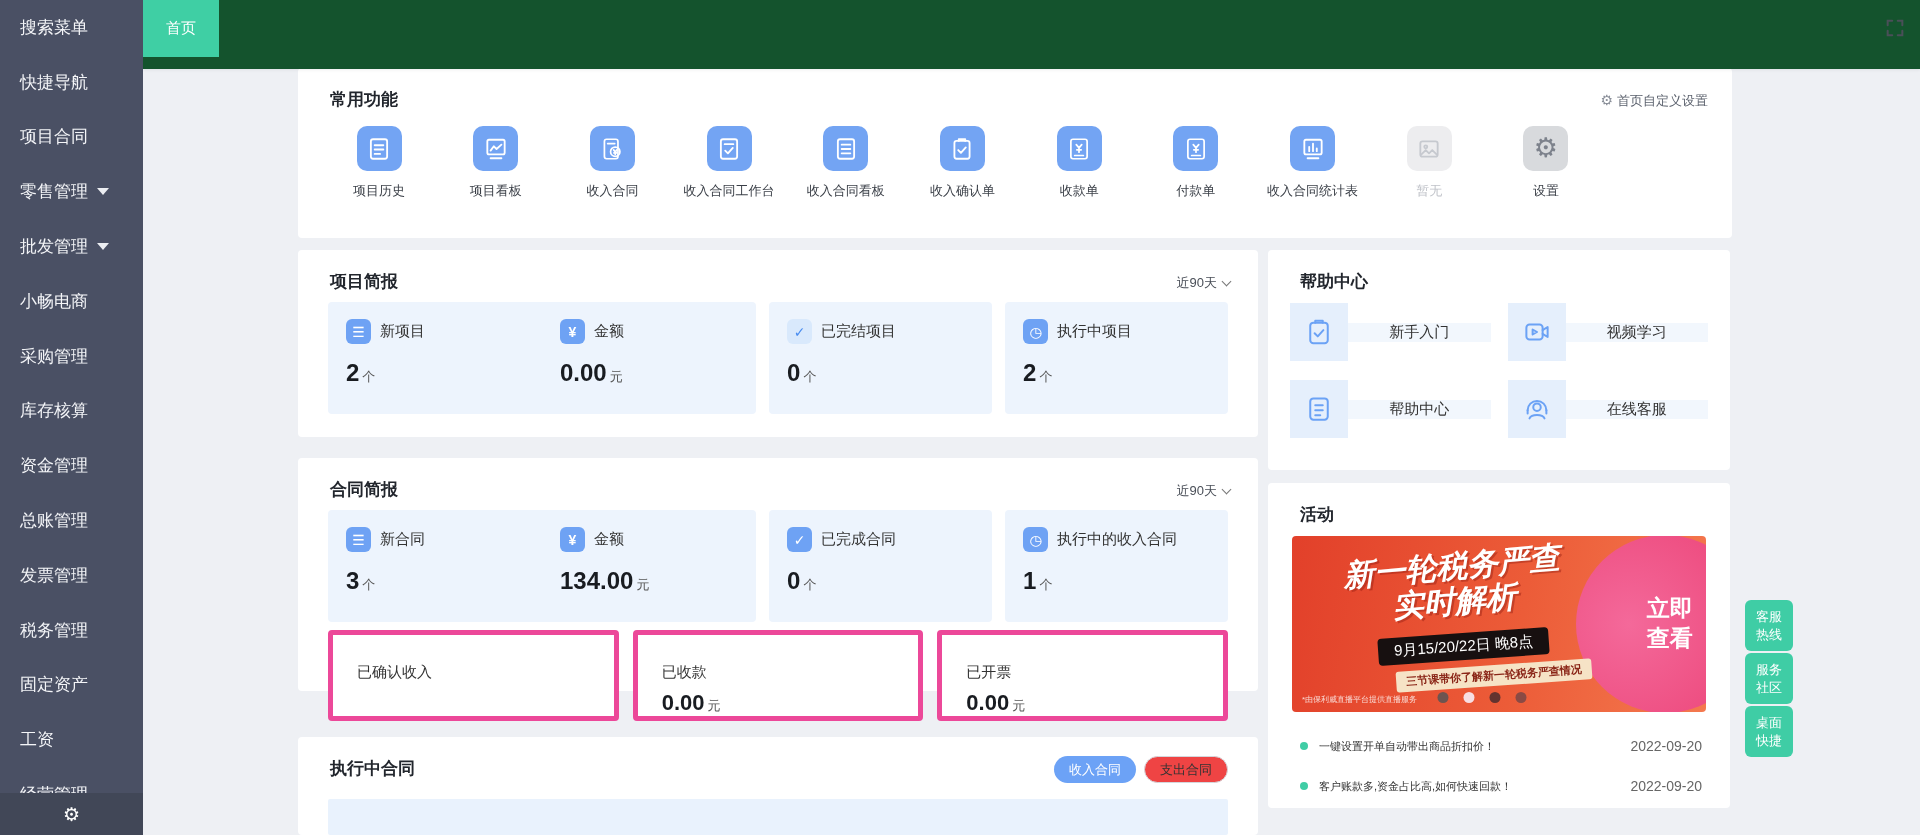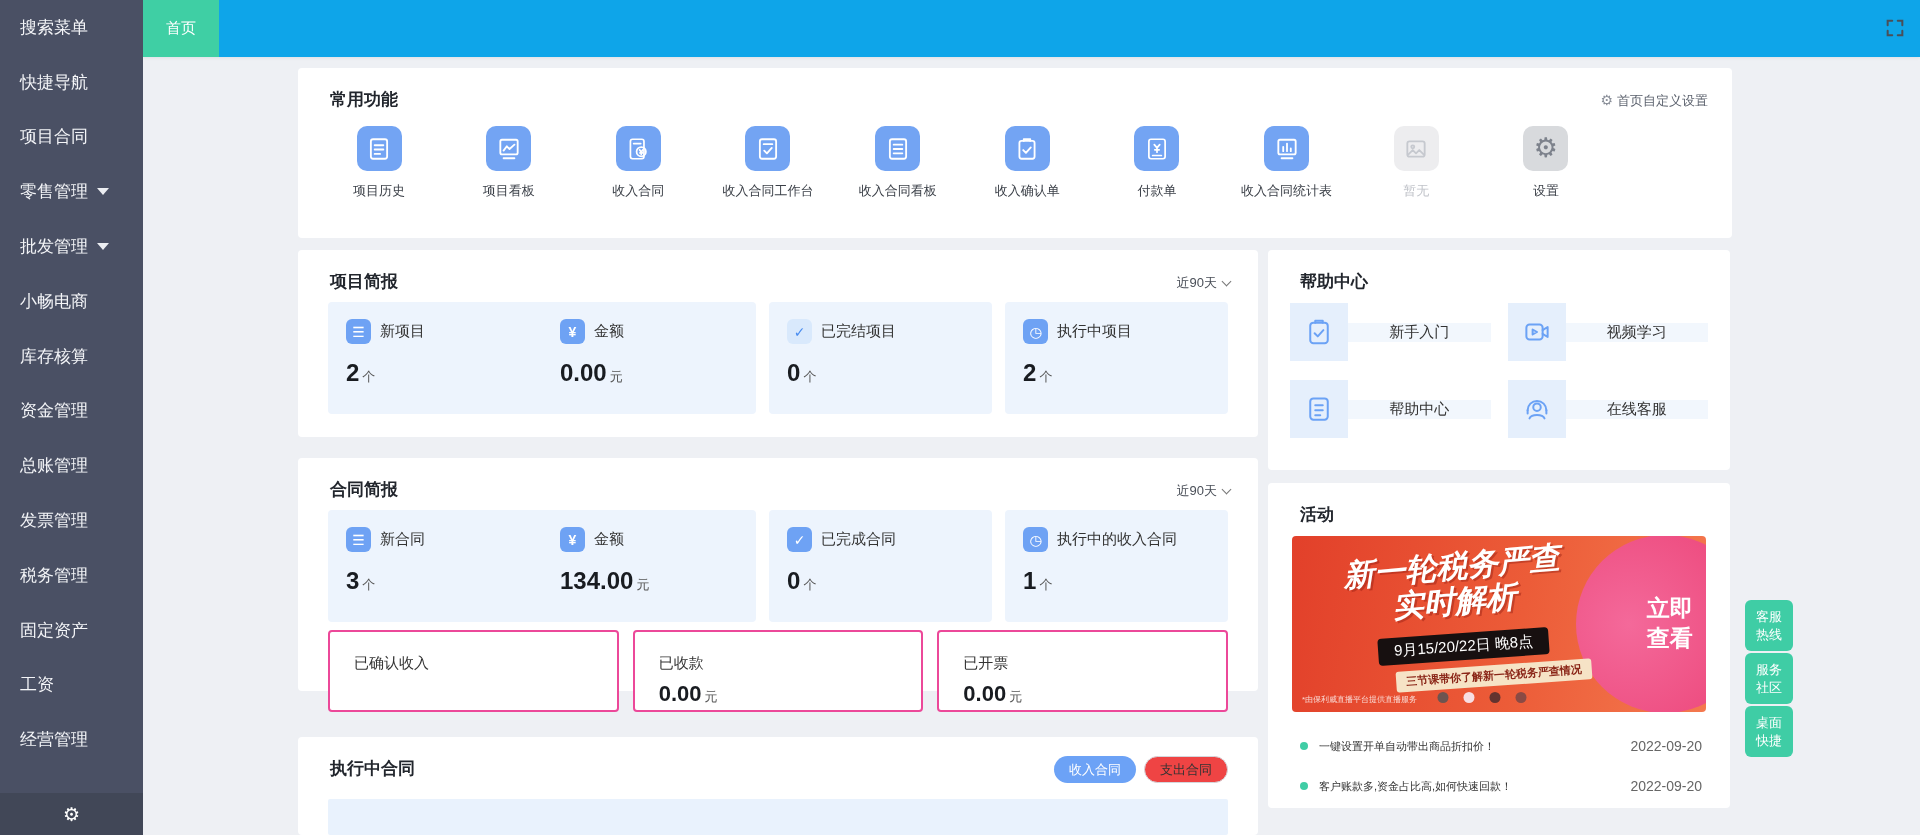--- a/index.html
+++ b/index.html
@@ -9,21 +9,21 @@
   
   .sidebar { position:absolute; left:0; top:0; width:143px; height:835px; background:#4a5064; z-index:5;text-align:right; }
   .side-item { height:54.8px; display:flex; align-items:center; padding-left:20px;
     color:#f4f5f8; font-size:17px; cursor:pointer; }
   .tri { width:0; height:0; border-left:6px solid transparent; border-right:6px solid transparent;
     border-top:7px solid #eceef2; margin-left:9px; }
   .side-footer { position:absolute; left:0; bottom:0; width:143px; height:42px; background:#414757;
     display:flex; align-items:center; justify-content:center; color:#fff; font-size:19px; cursor:pointer; }
 
   
-  .topbar { position:absolute; left:143px; top:0; width:1777px; height:57px; background:#0ea5e9;
+  .topbar { position:absolute; left:143px; top:0; width:1777px; height:69px; background:#14532d;
     box-shadow:0 1px 3px rgba(40,50,70,.08); z-index:4; }
   .tab-home { position:absolute; left:0; top:0; width:76px; height:57px; background:#3fcfa4;
     color:#fff; font-size:15px; display:flex; align-items:center; justify-content:center; cursor:pointer; }
   .fs-btn { position:absolute; right:14px; top:17px; width:22px; height:22px; cursor:pointer; }
 
   
   .card { position:absolute; background:#fff; border-radius:4px; }
   .card-title { position:absolute; left:32px; top:20px; font-size:17px; font-weight:bold; color:#22262d; }
   .range-sel { position:absolute; right:28px; top:24px; font-size:13px; color:#4a4f58; cursor:pointer; }
   .chev { display:inline-block; width:7px; height:7px; border-right:1.5px solid #777;
@@ -49,21 +49,21 @@
   .stat.first { flex:0 0 214px; }
   .stat-head { display:flex; align-items:center; gap:9px; font-size:15px; color:#333; white-space:nowrap; }
   .stat-ic { width:25px; height:25px; border-radius:6px; background:#6ea2f4; color:#fff;
     display:flex; align-items:center; justify-content:center; font-size:14px; font-weight:bold; flex:0 0 25px; }
   .stat-ic.lite { background:#d9e9fc; color:#4a8df0; }
   .stat-val { margin-top:15px; font-size:24px; font-weight:bold; color:#191c21; }
   .stat-unit { font-size:13px; font-weight:normal; color:#555; margin-left:3px; }
 
   .summary-row { position:absolute; left:30px; right:30px; top:172px; height:82px;
     display:grid; grid-template-columns:1fr 1fr 1fr; gap:14px; }
-  .summary-card { border:2px solid #ec4899; border-radius:4px; background:#fff; padding:22px 0 0 24px; }
+  .summary-card { border:5px solid #ec4899; border-radius:4px; background:#fff; padding:28px 0 0 24px; }
   .summary-label { font-size:15px; color:#333; }
   .summary-val { margin-top:8px; font-size:22px; font-weight:bold; color:#191c21; }
 
   
   .pill-group { position:absolute; right:30px; top:19px; display:flex; gap:8px; }
   .pill { height:27px; border-radius:14px; padding:0 15px; font-size:13px; display:flex;
     align-items:center; cursor:pointer; }
   .pill.on { background:#6ca2f6; color:#fff; }
   .pill.off { background:#ef4444; color:#333; border:1px solid #d4d7dc; }
   .tbl-head { position:absolute; left:30px; right:30px; top:62px; height:36px;
@@ -130,20 +130,23 @@
       <span class="tri"></span>
     </div>
   <div class="side-item">
       <span>批发管理</span>
       <span class="tri"></span>
     </div>
   <div class="side-item">
       <span>小畅电商</span>
     </div>
   <div class="side-item">
+      <span>采购管理</span>
+    </div>
+  <div class="side-item">
       <span>库存核算</span>
     </div>
   <div class="side-item">
       <span>资金管理</span>
     </div>
   <div class="side-item">
       <span>总账管理</span>
     </div>
   <div class="side-item">
       <span>发票管理</span>
@@ -232,20 +235,30 @@
     </div>
     <div class="qf-item">
       <div class="qf-icon">
           <svg width="26" height="26" viewBox="0 0 24 24" fill="none" stroke="#fff" stroke-width="1.7" stroke-linecap="round" stroke-linejoin="round">
             <rect x="5" y="4.5" width="14" height="16.5" rx="2"></rect>
             <path d="M9 4.5V3h6v1.5"></path>
             <path d="M8.5 13l2.5 2.5 4.5-5"></path>
           </svg>
         </div>
       <div class="qf-label">收入确认单</div>
+    </div>
+    <div class="qf-item">
+      <div class="qf-icon">
+          <svg width="26" height="26" viewBox="0 0 24 24" fill="none" stroke="#fff" stroke-width="1.6" stroke-linecap="round">
+            <rect x="4.5" y="3" width="15" height="18" rx="2"></rect>
+            <path d="M9.5 8l2.5 3 2.5-3M12 11v4M10 12.8h4"></path>
+            <path d="M8 18h8"></path>
+          </svg>
+        </div>
+      <div class="qf-label">收款单</div>
     </div>
     <div class="qf-item">
       <div class="qf-icon">
           <svg width="26" height="26" viewBox="0 0 24 24" fill="none" stroke="#fff" stroke-width="1.6" stroke-linecap="round">
             <rect x="4.5" y="3" width="15" height="18" rx="2"></rect>
             <path d="M9.5 8l2.5 3 2.5-3M12 11v4M10 12.8h4"></path>
             <path d="M8 18h8"></path>
           </svg>
         </div>
       <div class="qf-label">付款单</div>

